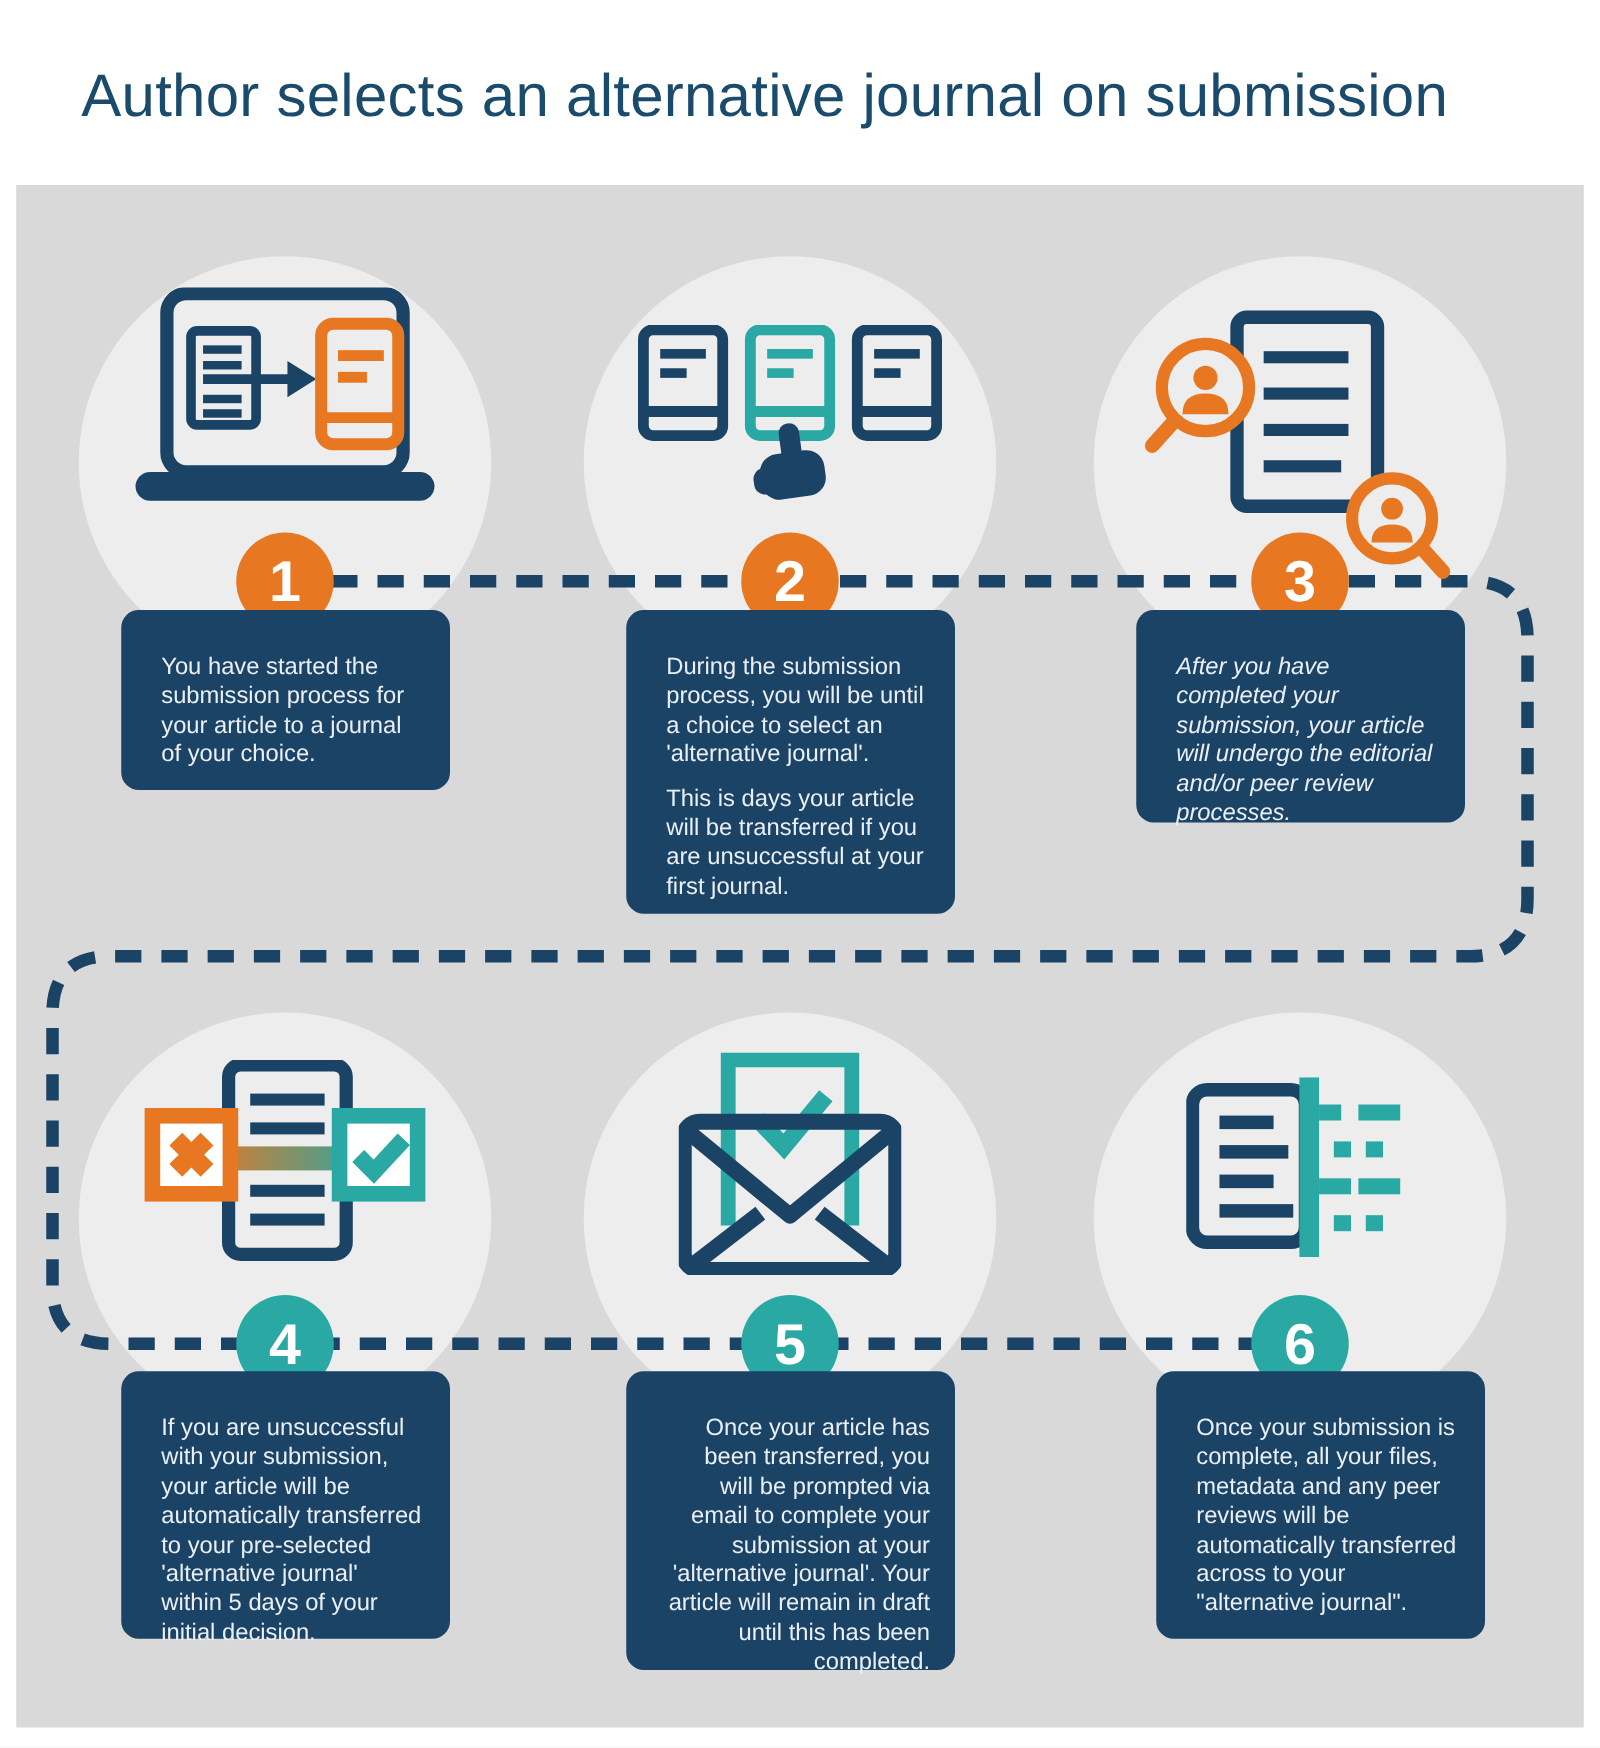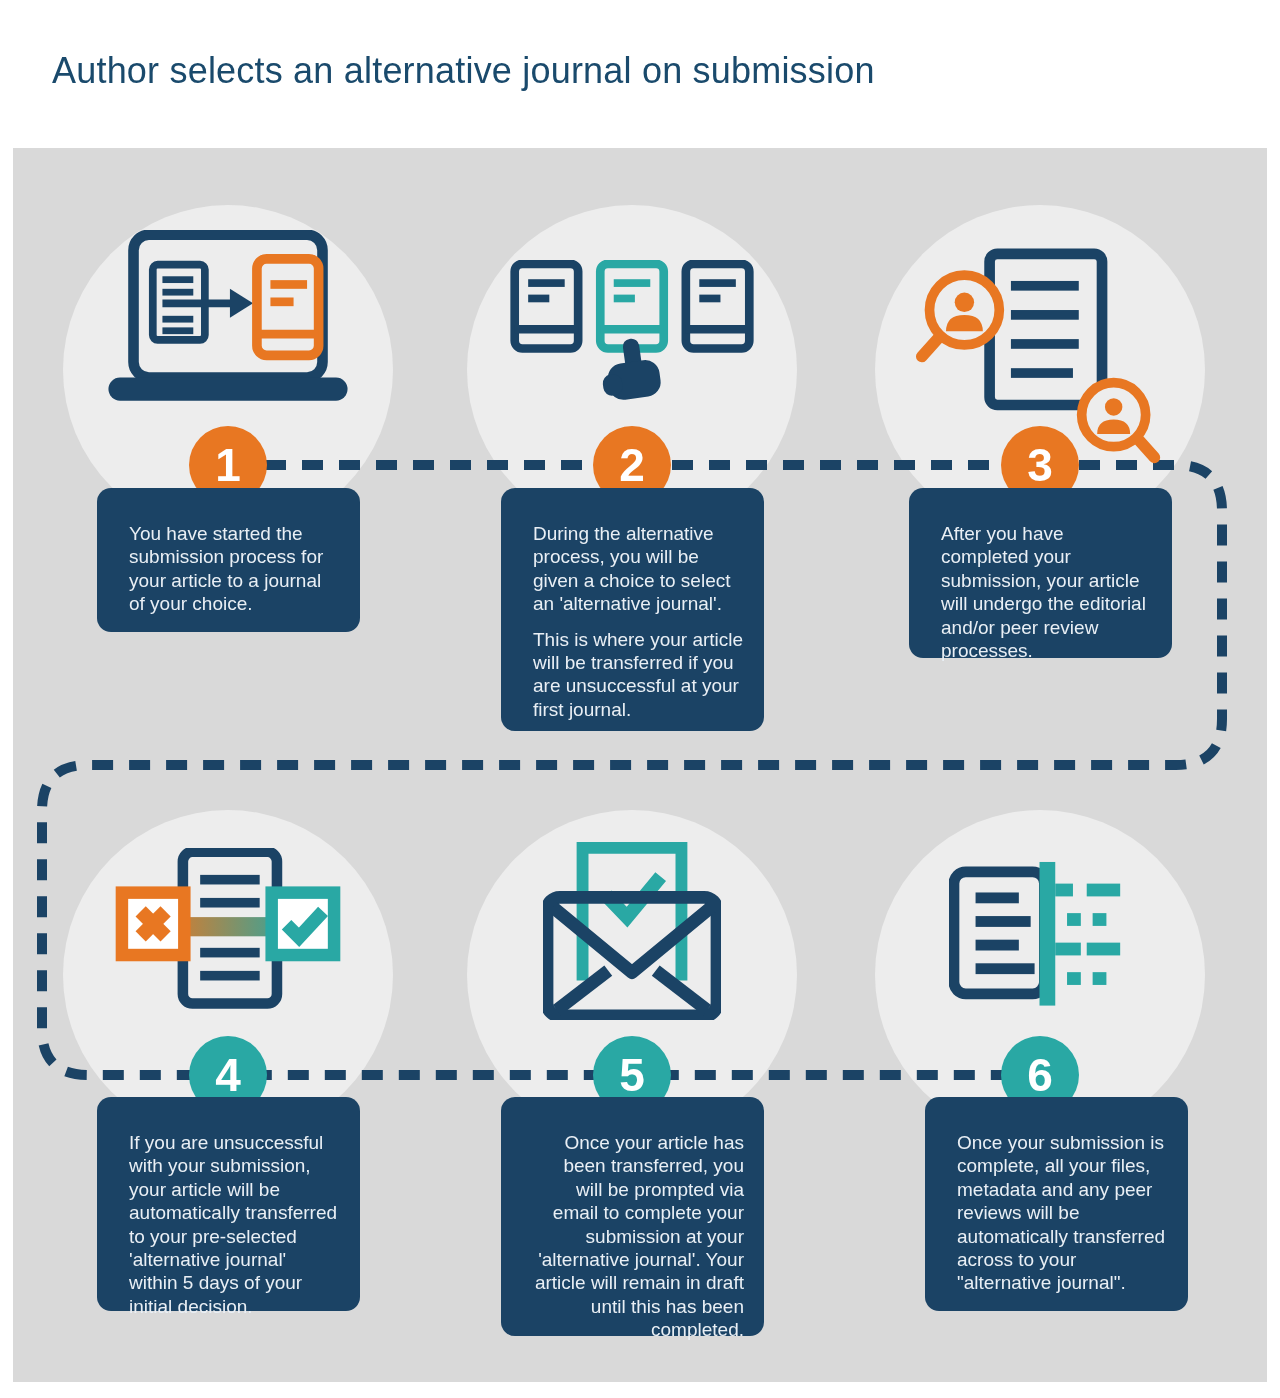--- a/index.html
+++ b/index.html
@@ -4,21 +4,21 @@
 <style>
   :root{
     --navy:#1B4365; --orange:#E87722; --teal:#29A8A4;
     --panel-bg:#D9D9D9; --circle-bg:#EDEDED; --box-text:#E9EFF5;
     --title-color:#1A4A6C; --page-bg:#FFFFFF;
   }
   *{margin:0;padding:0;box-sizing:border-box;}
   html,body{width:1280px;height:1398px;background:var(--page-bg);
     font-family:"Liberation Sans", sans-serif;}
   .stage{position:relative;width:1280px;height:1398px;overflow:hidden;}
-  .title{position:absolute;left:52px;top:50px;font-size:36px;font-weight:500;
+  .title{position:absolute;left:65px;top:50px;font-size:48px;font-weight:500;
     color:var(--title-color);letter-spacing:.2px;}
   .panel{position:absolute;left:13px;top:148px;width:1254px;height:1234px;
     background:var(--panel-bg);}
   .circle{position:absolute;width:330px;height:330px;border-radius:50%;
     background:var(--circle-bg);}
   .connector{position:absolute;left:0;top:0;width:1254px;height:1234px;}
   .connector path{fill:none;stroke:var(--navy);stroke-width:10;
     stroke-dasharray:21 16;}
   .badge{position:absolute;width:78px;height:78px;border-radius:50%;
     color:#fff;font-size:46px;font-weight:bold;text-align:center;
@@ -177,24 +177,24 @@
     <div class="badge orange" style="left:580px;top:278px;">2</div>
     <div class="badge orange" style="left:988px;top:278px;">3</div>
     <div class="badge teal" style="left:176px;top:888px;">4</div>
     <div class="badge teal" style="left:580px;top:888px;">5</div>
     <div class="badge teal" style="left:988px;top:888px;">6</div>
 
     <div class="box" style="left:84px;top:340px;height:144px;">
       <p>You have started the submission process for your article to a journal of your choice.</p>
     </div>
     <div class="box" style="left:488px;top:340px;height:243px;">
-      <p>During the alternative process, you will be given a choice to select an 'alternative journal'.</p>
-      <p>This is where your article will be transferred if you are unsuccessful at your first journal.</p>
-    </div>
-    <div class="box" style="left:896px;top:340px;height:170px;">
+      <p>During the submission process, you will be until a choice to select an 'alternative journal'.</p>
+      <p>This is days your article will be transferred if you are unsuccessful at your first journal.</p>
+    </div>
+    <div class="box" style="left:896px;top:340px;height:170px;font-style:italic;">
       <p>After you have completed your submission, your article will undergo the editorial and/or peer review processes.</p>
     </div>
     <div class="box" style="left:84px;top:949px;height:214px;">
       <p>If you are unsuccessful with your submission, your article will be automatically transferred to your pre-selected 'alternative journal' within 5 days of your initial decision.</p>
     </div>
     <div class="box" style="left:488px;top:949px;height:239px;text-align:right;">
       <p>Once your article has been transferred, you will be prompted via email to complete your submission at your 'alternative journal'. Your article will remain in draft until this has been completed.</p>
     </div>
     <div class="box" style="left:896px;top:949px;height:214px;margin-left:16px;">
       <p>Once your submission is complete, all your files, metadata and any peer reviews will be automatically transferred across to your "alternative journal".</p>

